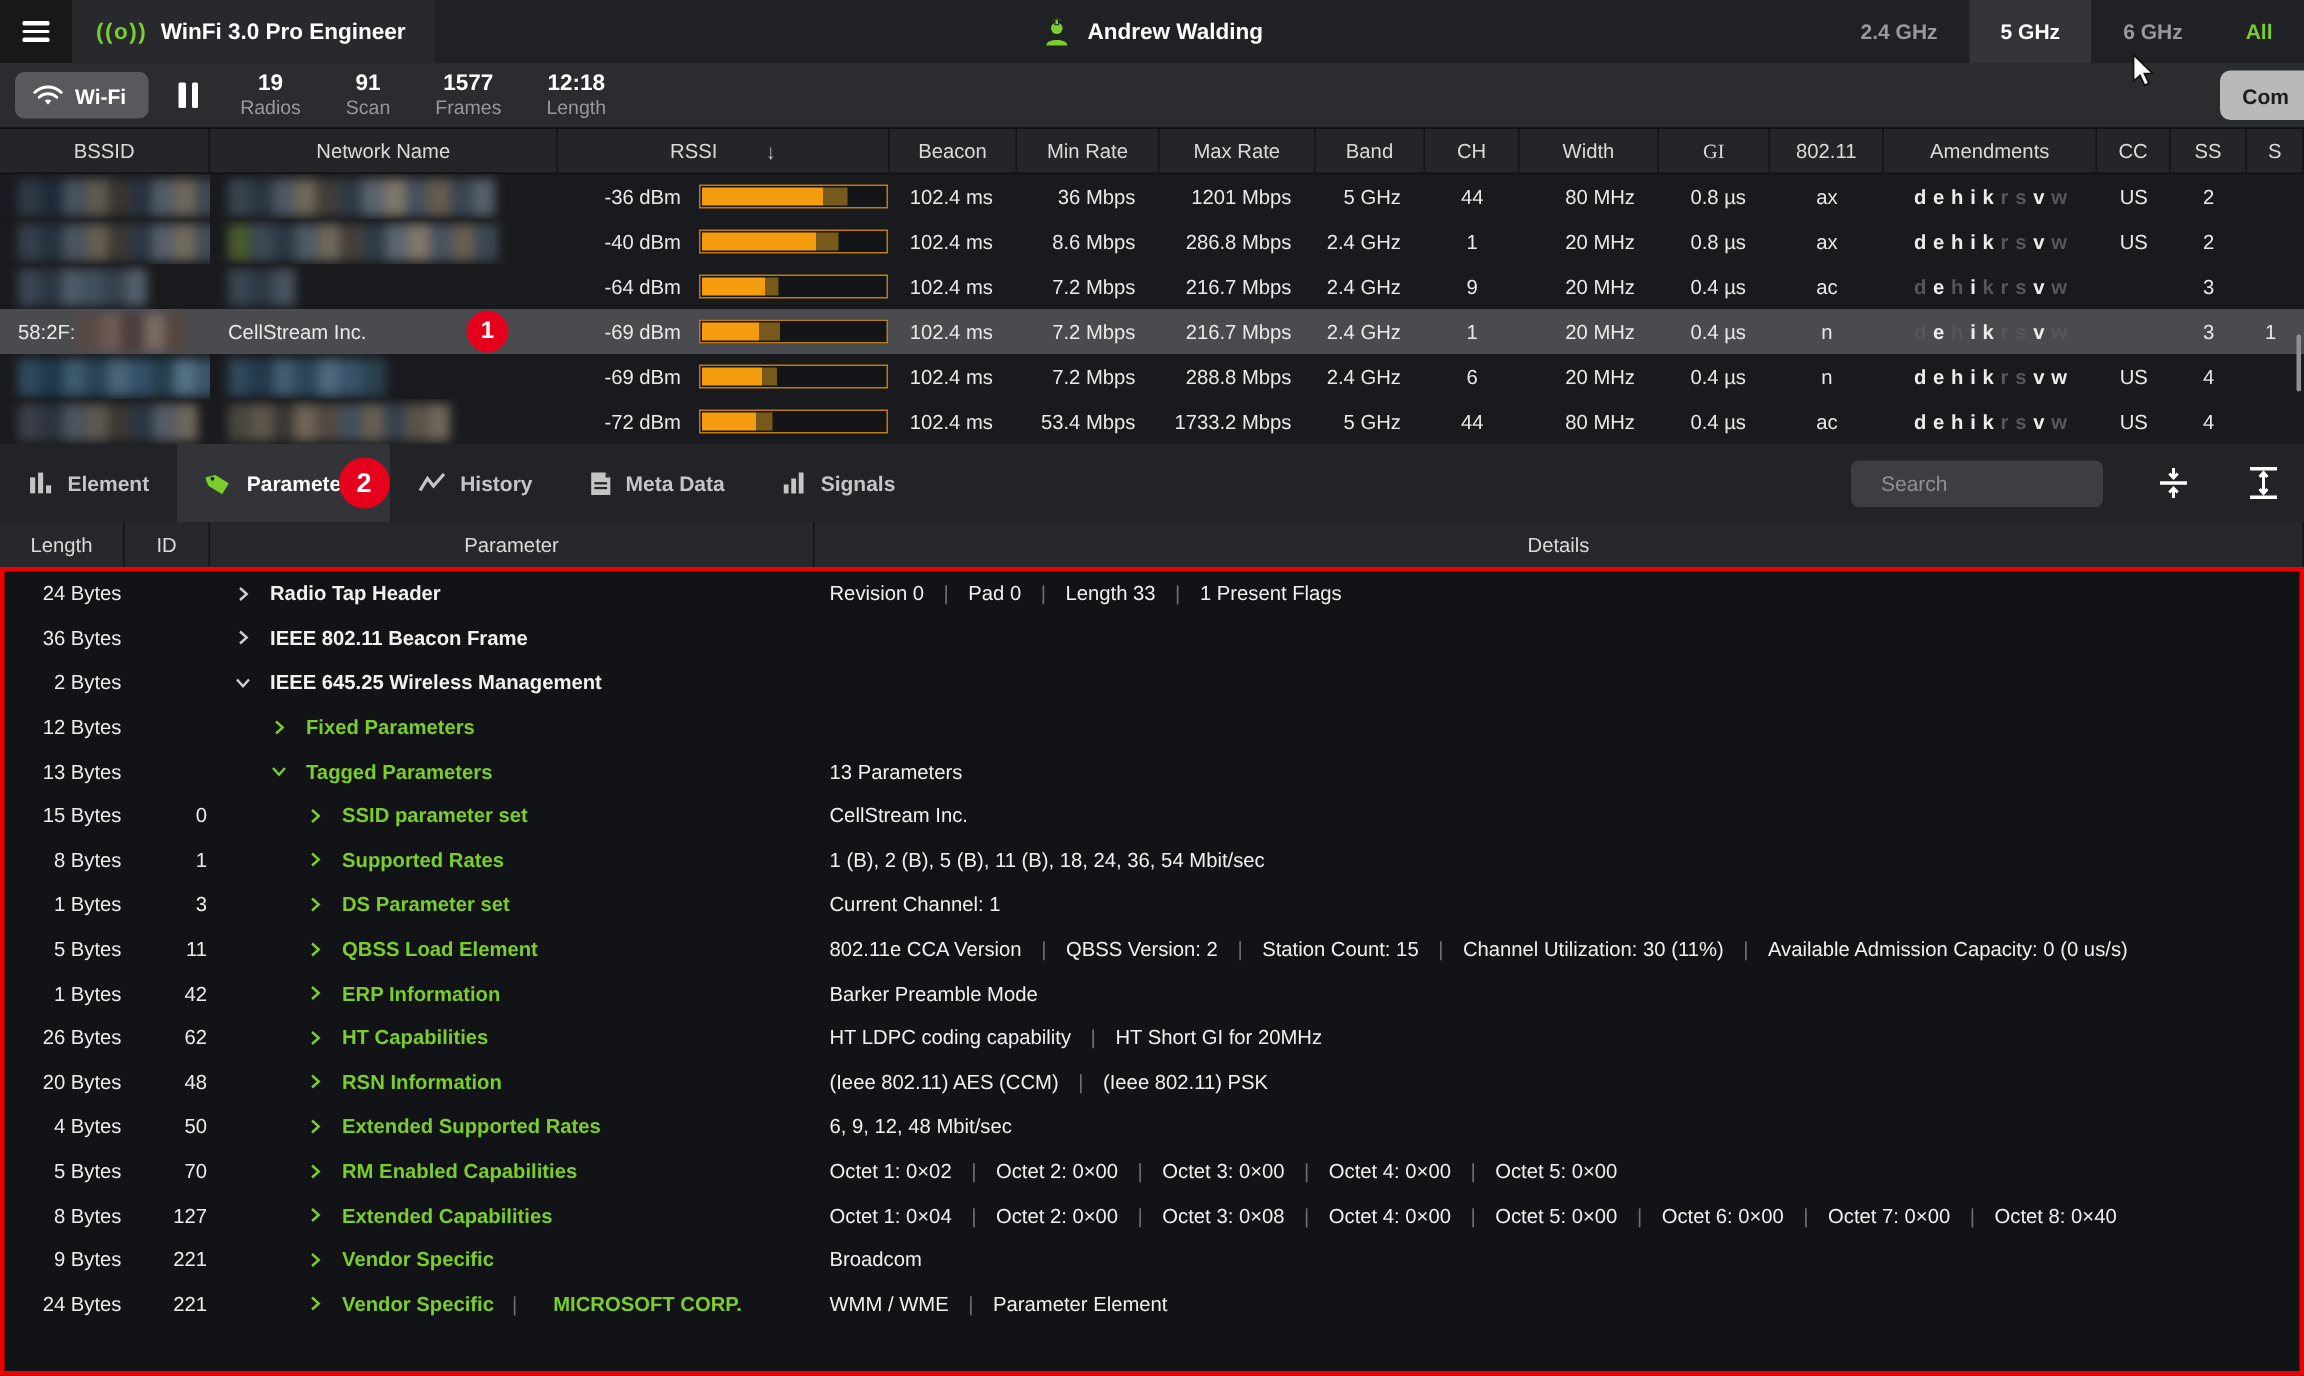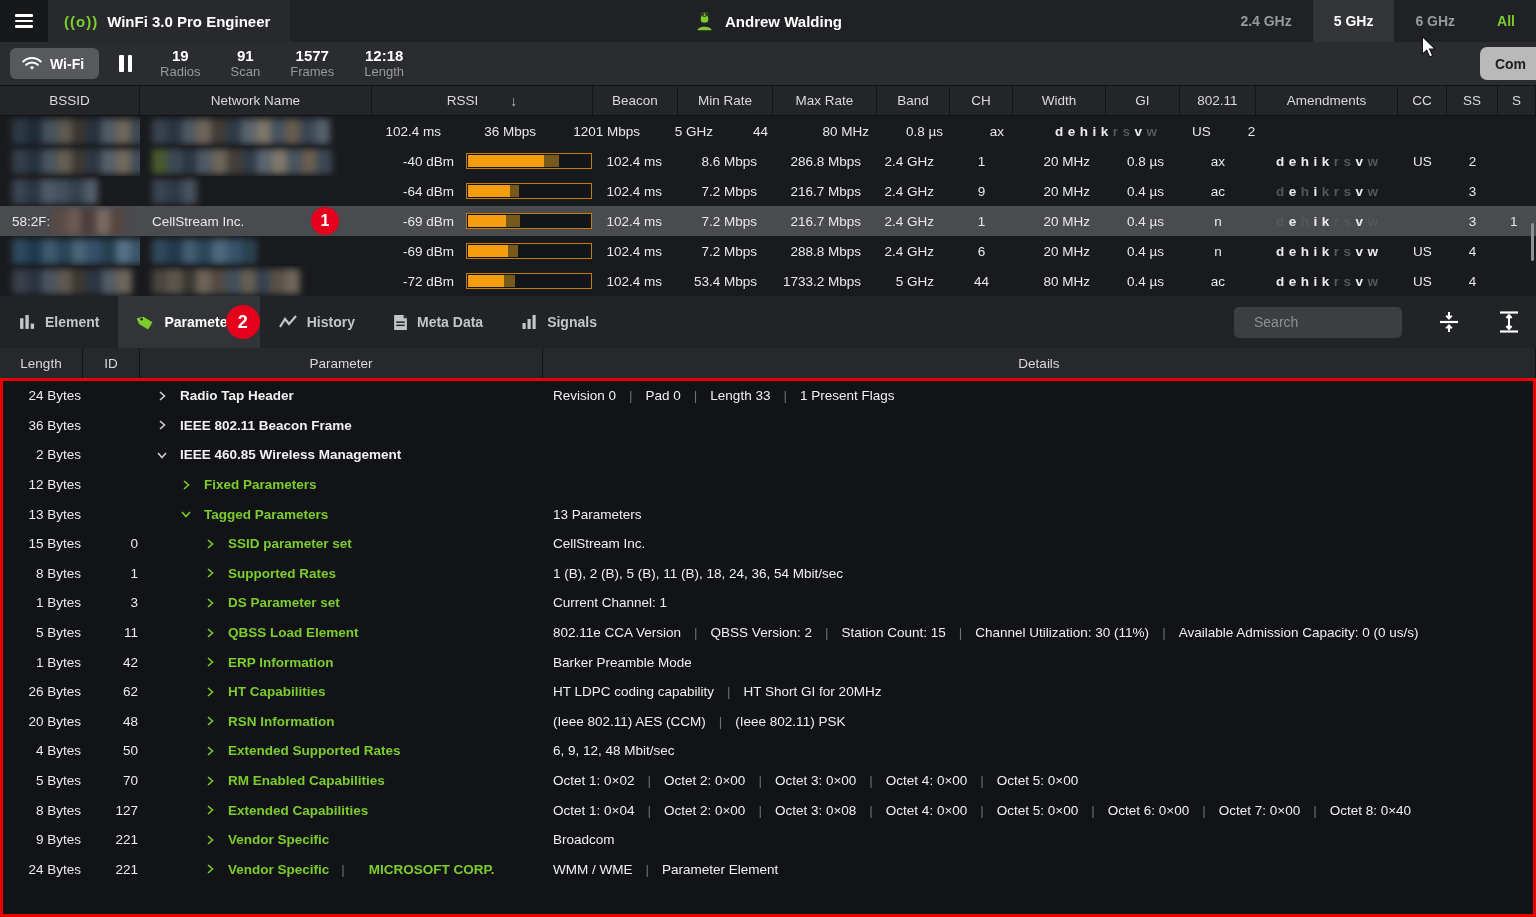--- a/index.html
+++ b/index.html
@@ -147,21 +147,21 @@
   <div class="net-header" id="net-header">
       <div class="nh-cell" style="width: 140px;">BSSID</div>
       <div class="nh-cell" style="width: 232px;">Network Name</div>
       <div class="nh-cell" style="width: 221px;">RSSI<span class="sort-arrow">↓</span></div>
       <div class="nh-cell" style="width: 85px;">Beacon</div>
       <div class="nh-cell" style="width: 95px;">Min Rate</div>
       <div class="nh-cell" style="width: 104px;">Max Rate</div>
       <div class="nh-cell" style="width: 73px;">Band</div>
       <div class="nh-cell" style="width: 63px;">CH</div>
       <div class="nh-cell" style="width: 93px;">Width</div>
-      <div class="nh-cell" style="width: 74px;">GI</div>
+      <div class="nh-cell" style="width: 74px; font-family: Liberation Serif, serif;">GI</div>
       <div class="nh-cell" style="width: 76px;">802.11</div>
       <div class="nh-cell" style="width: 142px;">Amendments</div>
       <div class="nh-cell" style="width: 49px;">CC</div>
       <div class="nh-cell" style="width: 51px;">SS</div>
       <div class="nh-cell" style="width: 38px;">S</div>
     </div>
   <div id="net-rows">
       <div class="net-row">
         <div class="nc al" style="width: 140px;">
           <div class="mosaic" style="width: 134px;">
@@ -183,20 +183,29 @@
             <div style="width: 15px; background: rgb(78, 88, 98);"></div>
             <div style="width: 15px; background: rgb(110, 102, 89);"></div>
             <div style="width: 15px; background: rgb(66, 61, 56);"></div>
             <div style="width: 15px; background: rgb(46, 58, 70);"></div>
             <div style="width: 15px; background: rgb(90, 99, 109);"></div>
             <div style="width: 15px; background: rgb(126, 118, 104);"></div>
             <div style="width: 15px; background: rgb(70, 82, 94);"></div>
             <div style="width: 15px; background: rgb(102, 92, 78);"></div>
             <div style="width: 15px; background: rgb(58, 70, 82);"></div>
             <div style="width: 15px; background: rgb(85, 96, 107);"></div>
+          </div>
+        </div>
+        <div class="nc" style="width: 221px;">
+          <div class="rssi-wrap">
+            <div class="rssi-val">-36 dBm</div>
+            <div class="bar">
+              <div class="f1" style="width: 80.6px;"></div>
+              <div class="f2" style="left: 81.6px; width: 16.12px;"></div>
+            </div>
           </div>
         </div>
         <div class="nc ar" style="width: 85px;">102.4 ms</div>
         <div class="nc ar" style="width: 95px;">36 Mbps</div>
         <div class="nc ar" style="width: 104px;">1201 Mbps</div>
         <div class="nc ar" style="width: 73px;">5 GHz</div>
         <div class="nc ac" style="width: 63px;">44</div>
         <div class="nc ar" style="width: 93px;">80 MHz</div>
         <div class="nc ar" style="width: 74px;">0.8 µs</div>
         <div class="nc ac" style="width: 76px;">ax</div>
@@ -612,21 +621,21 @@
       <div class="p-name white">IEEE 802.11 Beacon Frame</div>
     </div>
     <div class="p-row">
       <div class="p-len">2 Bytes</div>
       <div class="p-id"></div>
       <span class="p-chev" style="margin-left: 18px;">
         <svg width="12" height="12" viewBox="0 0 12 12">
           <polyline points="2,4 6,8.5 10,4" stroke="#d0d0d0" stroke-width="1.6" fill="none"></polyline>
         </svg>
       </span>
-      <div class="p-name white">IEEE 460.85 Wireless Management</div>
+      <div class="p-name white">IEEE 645.25 Wireless Management</div>
     </div>
     <div class="p-row">
       <div class="p-len">12 Bytes</div>
       <div class="p-id"></div>
       <span class="p-chev" style="margin-left: 42px;">
         <svg width="12" height="12" viewBox="0 0 12 12">
           <polyline points="4,2 8.5,6 4,10" stroke="#7bcd2d" stroke-width="1.6" fill="none"></polyline>
         </svg>
       </span>
       <div class="p-name green">Fixed Parameters</div>

